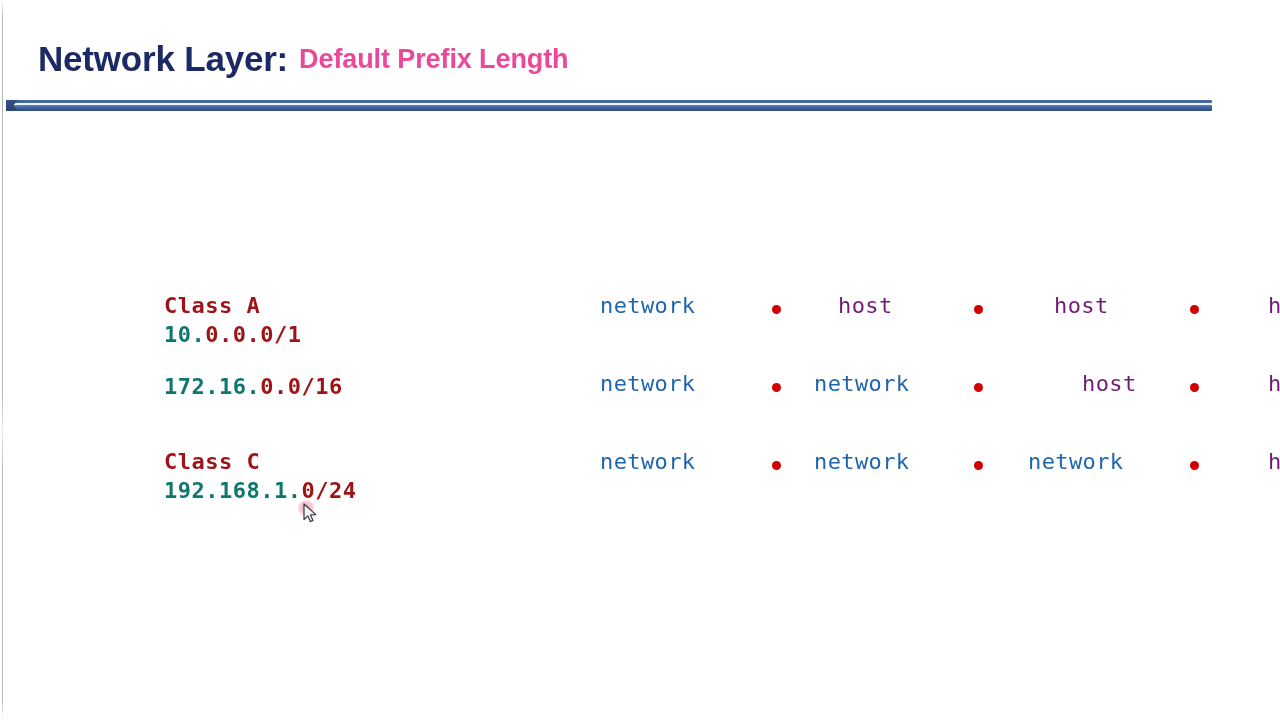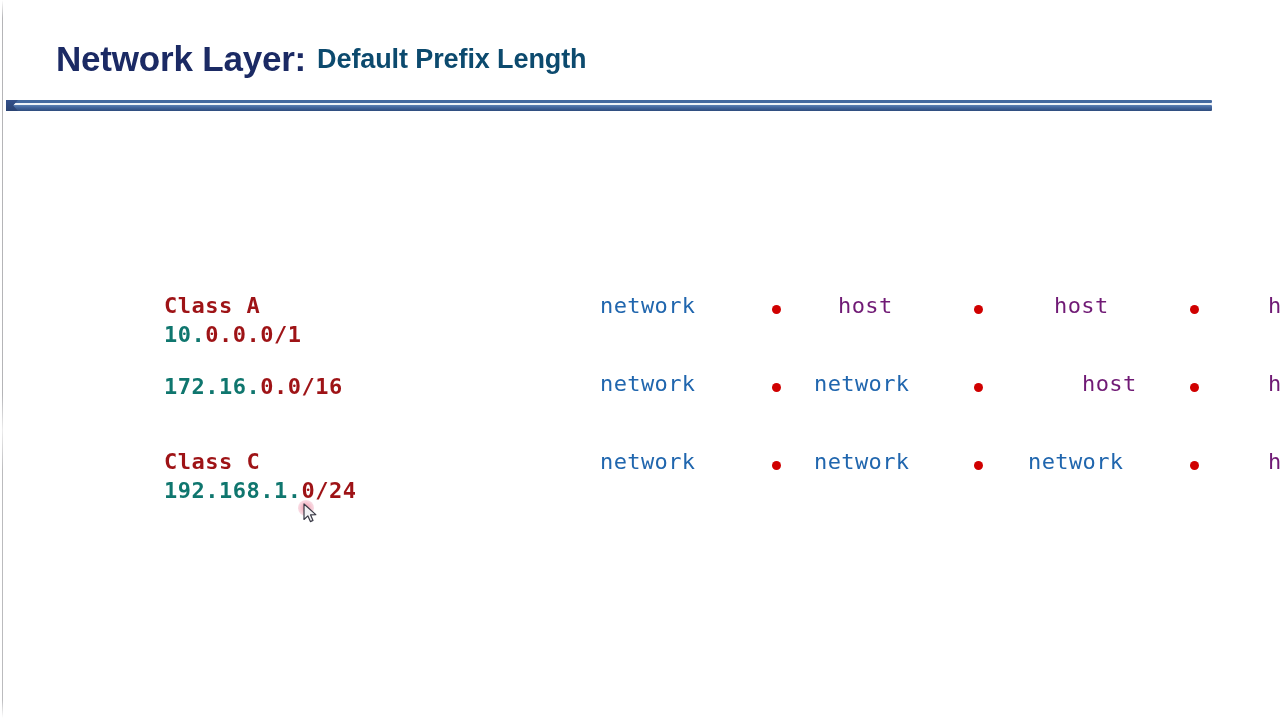--- a/index.html
+++ b/index.html
@@ -39,34 +39,34 @@
         rgba(120,120,125,0.00) 718px);
   }
 
   
   .title-bar {
     position: absolute;
     left: 0;
     top: 28px;
     width: 1280px;
     height: 62px;
-    padding-left: 56px;
+    padding-left: 38px;
     box-sizing: border-box;
     white-space: nowrap;
     display: flex;
     align-items: center;
   }
   .title-main {
     color: #1b2a64;
     font-size: 35px;
     font-weight: bold;
     letter-spacing: -0.2px;
   }
   .title-sub {
-    color: #0c4a6e;
+    color: #ec4899;
     font-size: 27px;
     font-weight: bold;
     margin-left: 11px;
     letter-spacing: -0.1px;
   }
 
   
   .divider-wrap {
     position: absolute;
     left: 6px;

